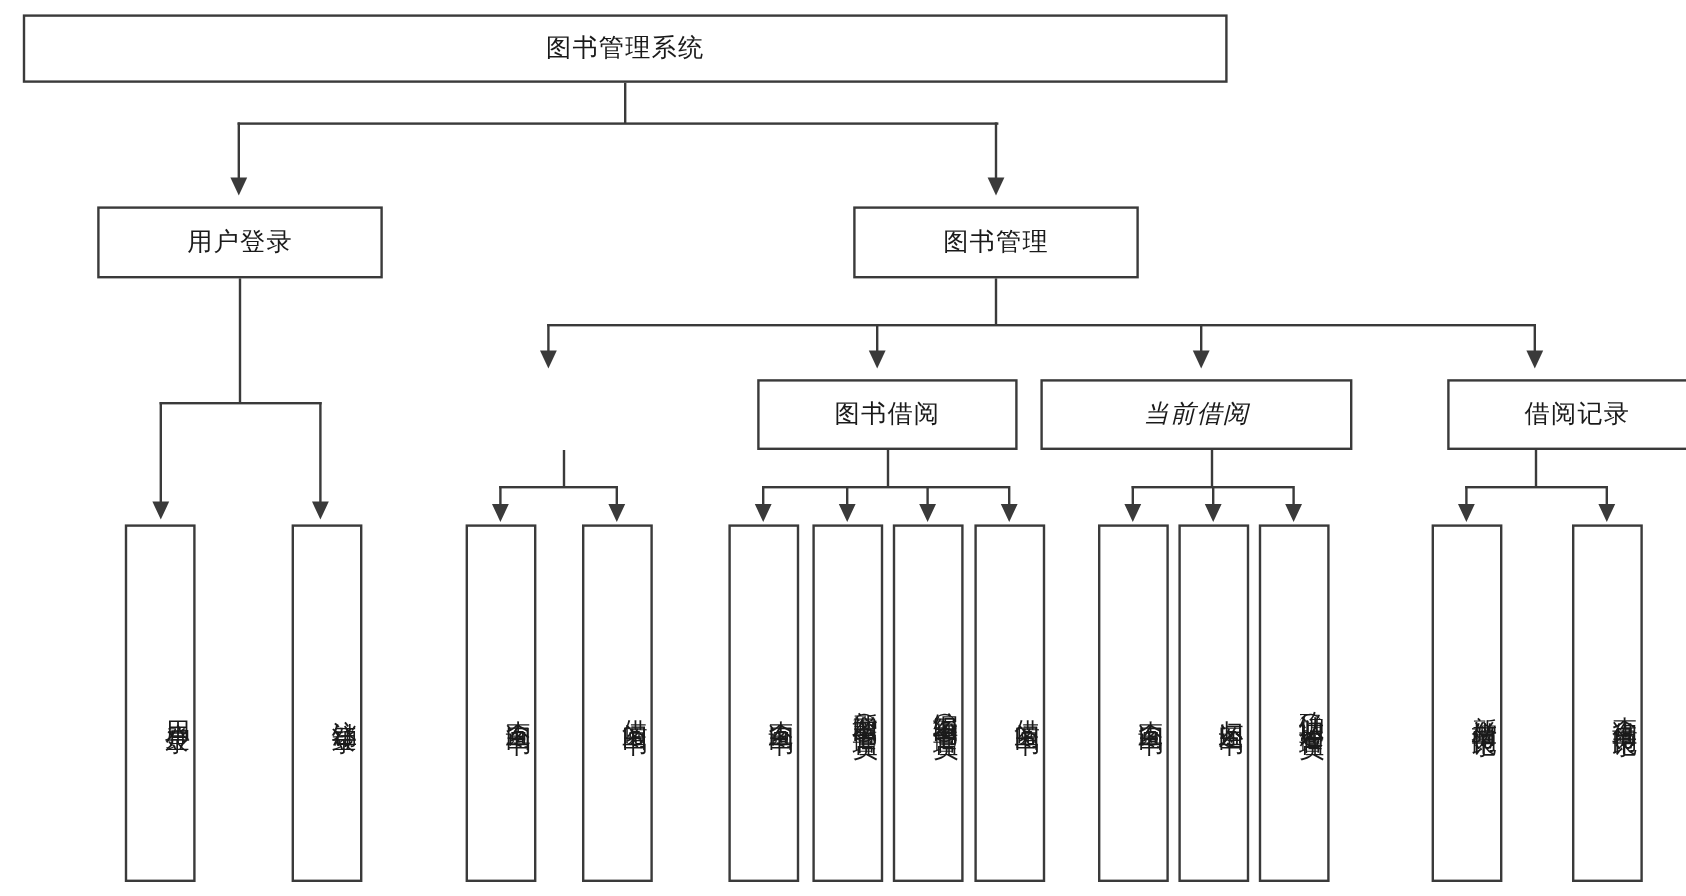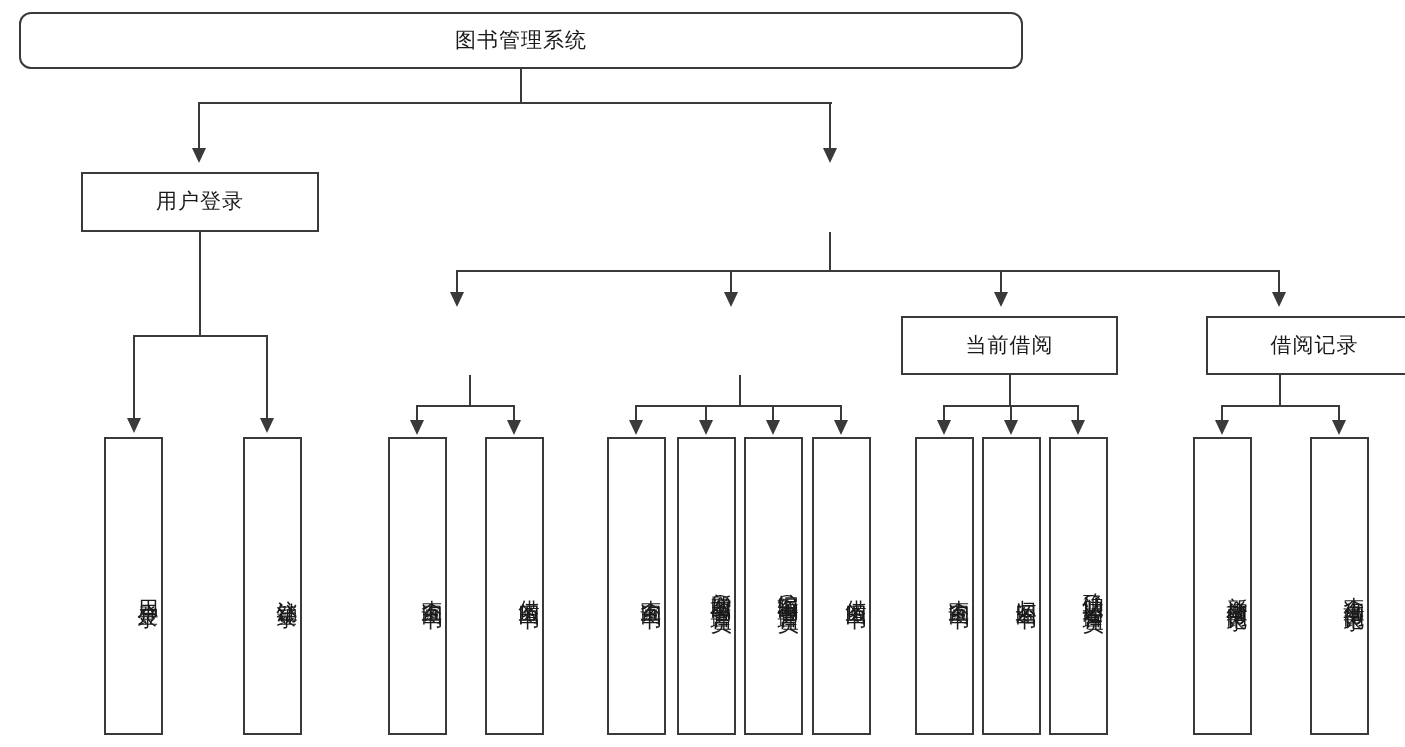--- a/index.html
+++ b/index.html
@@ -40,21 +40,20 @@
     padding-top:6px;
   }
   .box.v > span{
     writing-mode:vertical-rl;
     text-orientation:upright;
     display:block;
     text-align:center;
   }
   .title-box{
     font-size:23px;
-    border-radius:12px;
   }
   .conn{
     position:absolute;
     background:#3a3a3a;
   }
   .vline{width:2px;}
   .hline{height:2px;}
   .arrow{
     position:absolute;
     width:0;height:0;
@@ -84,41 +83,47 @@
 
   <div class="conn hline" style="left:198px;top:102px;width:634px;height:2px;"></div>
 
   <div class="conn vline" style="left:198px;top:102px;width:2px;height:48px;"></div>
   <div class="arrow" style="left:192px;top:148px;"></div>
   <div class="conn vline" style="left:829px;top:102px;width:2px;height:48px;"></div>
   <div class="arrow" style="left:823px;top:148px;"></div>
 
   <div class="box h" style="left:81px;top:172px;width:238px;height:60px;">
     <span>用户登录</span>
+  </div>
+  <div class="box h" style="left:711px;top:172px;width:238px;height:60px;">
+    <span>图书管理</span>
   </div>
 
   <div class="conn vline" style="left:199px;top:232px;width:2px;height:104px;"></div>
   <div class="conn hline" style="left:133px;top:335px;width:135px;height:2px;"></div>
   <div class="conn vline" style="left:133px;top:335px;width:2px;height:85px;"></div>
   <div class="arrow" style="left:127px;top:418px;"></div>
   <div class="conn vline" style="left:266px;top:335px;width:2px;height:85px;"></div>
   <div class="arrow" style="left:260px;top:418px;"></div>
 
   <div class="conn vline" style="left:829px;top:232px;width:2px;height:39px;"></div>
   <div class="conn hline" style="left:456px;top:270px;width:824px;height:2px;"></div>
   <div class="conn vline" style="left:456px;top:270px;width:2px;height:24px;"></div>
   <div class="arrow" style="left:450px;top:292px;"></div>
   <div class="conn vline" style="left:730px;top:270px;width:2px;height:24px;"></div>
   <div class="arrow" style="left:724px;top:292px;"></div>
   <div class="conn vline" style="left:1000px;top:270px;width:2px;height:24px;"></div>
   <div class="arrow" style="left:994px;top:292px;"></div>
   <div class="conn vline" style="left:1278px;top:270px;width:2px;height:24px;"></div>
   <div class="arrow" style="left:1272px;top:292px;"></div>
 
-  <div class="box h" style="left:901px;top:316px;width:217px;height:59px;">
+  <div class="box h" style="left:631px;top:316px;width:217px;height:59px;">
+    <span>图书借阅</span>
+  </div>
+  <div class="box h" style="left:867px;top:316px;width:260px;height:59px;font-style:italic;">
     <span>当前借阅</span>
   </div>
   <div class="box h" style="left:1206px;top:316px;width:217px;height:59px;">
     <span>借阅记录</span>
   </div>
 
   <div class="conn vline" style="left:469px;top:375px;width:2px;height:31px;"></div>
   <div class="conn hline" style="left:416px;top:405px;width:99px;height:2px;"></div>
   <div class="conn vline" style="left:416px;top:405px;width:2px;height:17px;"></div>
   <div class="arrow" style="left:410px;top:420px;"></div>

